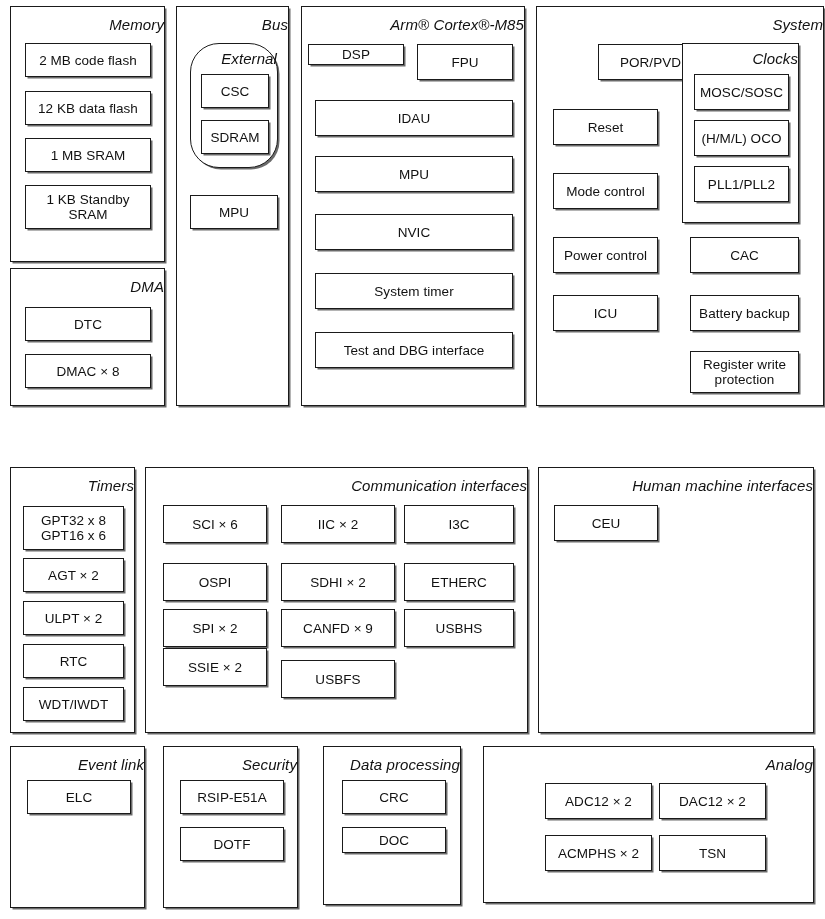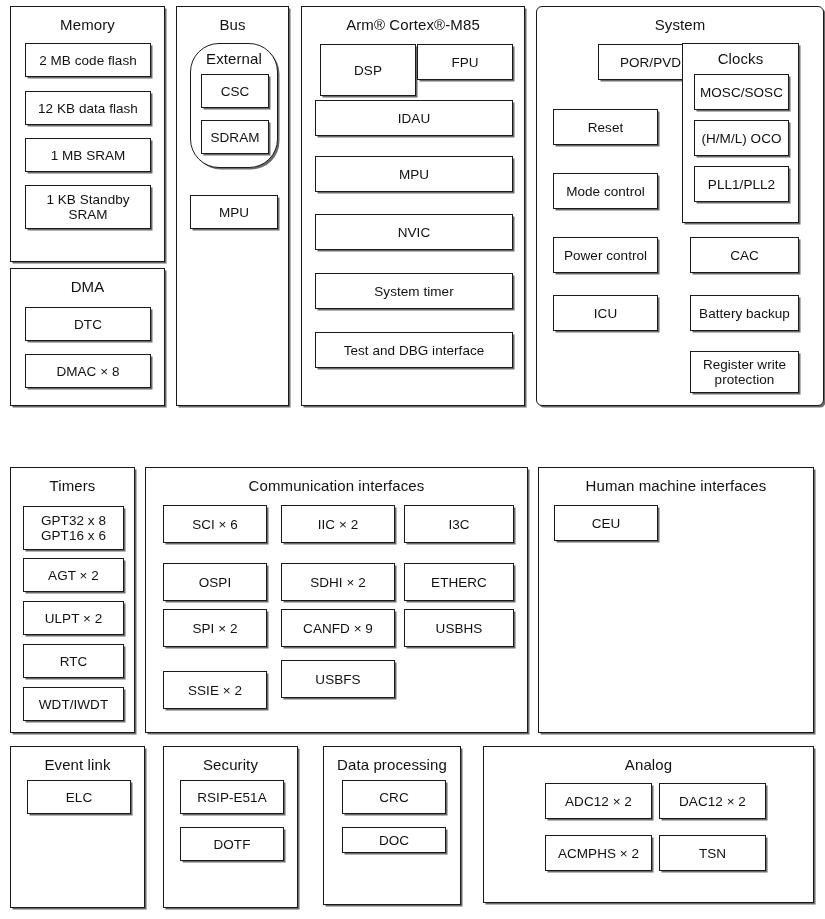--- a/index.html
+++ b/index.html
@@ -29,26 +29,27 @@
     background: #ffffff;
     border: 1.5px solid #1a1a1a;
     box-shadow: 2px 2px 0 -0.5px rgba(80,80,80,0.85);
   }
 
   
   .group > .title {
     position: absolute;
     left: 0;
     right: 0;
-    text-align: center;
+    text-align: right;
     font-size: 15px;
     line-height: 17px;
     letter-spacing: 0.1px;
     color: #111111;
     white-space: nowrap;
+    font-style: italic;
   }
 
   
   .leaf {
     display: flex;
     align-items: center;
     justify-content: center;
     text-align: center;
     font-size: 13.5px;
     line-height: 15px;
@@ -108,21 +109,21 @@
       </div>
     </div>
 
     <div class="node leaf" style="left:13px; top:188px; width:88px; height:34px;">
       <span class="lbl">MPU</span>
     </div>
   </div>
 
   <div class="node group" style="left:301px; top:6px; width:224px; height:400px;">
     <div class="title" style="top:9px;">Arm® Cortex®-M85</div>
-    <div class="node leaf" style="left:18px; top:37px; width:96px; height:52px;">
+    <div class="node leaf" style="left:6px; top:37px; width:96px; height:21px;">
       <span class="lbl">DSP</span>
     </div>
     <div class="node leaf" style="left:115px; top:37px; width:96px; height:36px;">
       <span class="lbl">FPU</span>
     </div>
     <div class="node leaf" style="left:13px; top:93px; width:198px; height:36px;">
       <span class="lbl">IDAU</span>
     </div>
     <div class="node leaf" style="left:13px; top:149px; width:198px; height:36px;">
       <span class="lbl">MPU</span>
@@ -131,21 +132,21 @@
       <span class="lbl">NVIC</span>
     </div>
     <div class="node leaf" style="left:13px; top:266px; width:198px; height:36px;">
       <span class="lbl">System timer</span>
     </div>
     <div class="node leaf" style="left:13px; top:325px; width:198px; height:36px;">
       <span class="lbl">Test and DBG interface</span>
     </div>
   </div>
 
-  <div class="node group" style="left:536px; top:6px; width:288px; height:400px;border-radius:6px;">
+  <div class="node group" style="left:536px; top:6px; width:288px; height:400px;">
     <div class="title" style="top:9px;">System</div>
 
     <div class="node leaf" style="left:16px; top:37px; width:105px; height:36px;margin-left:45px;">
       <span class="lbl">POR/PVD</span>
     </div>
     <div class="node leaf" style="left:16px; top:102px; width:105px; height:36px;">
       <span class="lbl">Reset</span>
     </div>
     <div class="node leaf" style="left:16px; top:166px; width:105px; height:36px;">
       <span class="lbl">Mode control</span>
@@ -228,21 +229,21 @@
     <div class="node leaf" style="left:17px; top:141px; width:104px; height:38px;">
       <span class="lbl">SPI × 2</span>
     </div>
     <div class="node leaf" style="left:135px; top:141px; width:114px; height:38px;">
       <span class="lbl">CANFD × 9</span>
     </div>
     <div class="node leaf" style="left:258px; top:141px; width:110px; height:38px;">
       <span class="lbl">USBHS</span>
     </div>
 
-    <div class="node leaf" style="left:17px; top:203px; width:104px; height:38px;text-align:center;">
+    <div class="node leaf" style="left:17px; top:180px; width:104px; height:38px;text-align:center;">
       <span class="lbl">SSIE × 2</span>
     </div>
     <div class="node leaf" style="left:135px; top:192px; width:114px; height:38px;">
       <span class="lbl">USBFS</span>
     </div>
   </div>
 
   <div class="node group" style="left:538px; top:467px; width:276px; height:266px;">
     <div class="title" style="top:9px;">Human machine interfaces</div>
     <div class="node leaf" style="left:15px; top:37px; width:104px; height:36px;">

